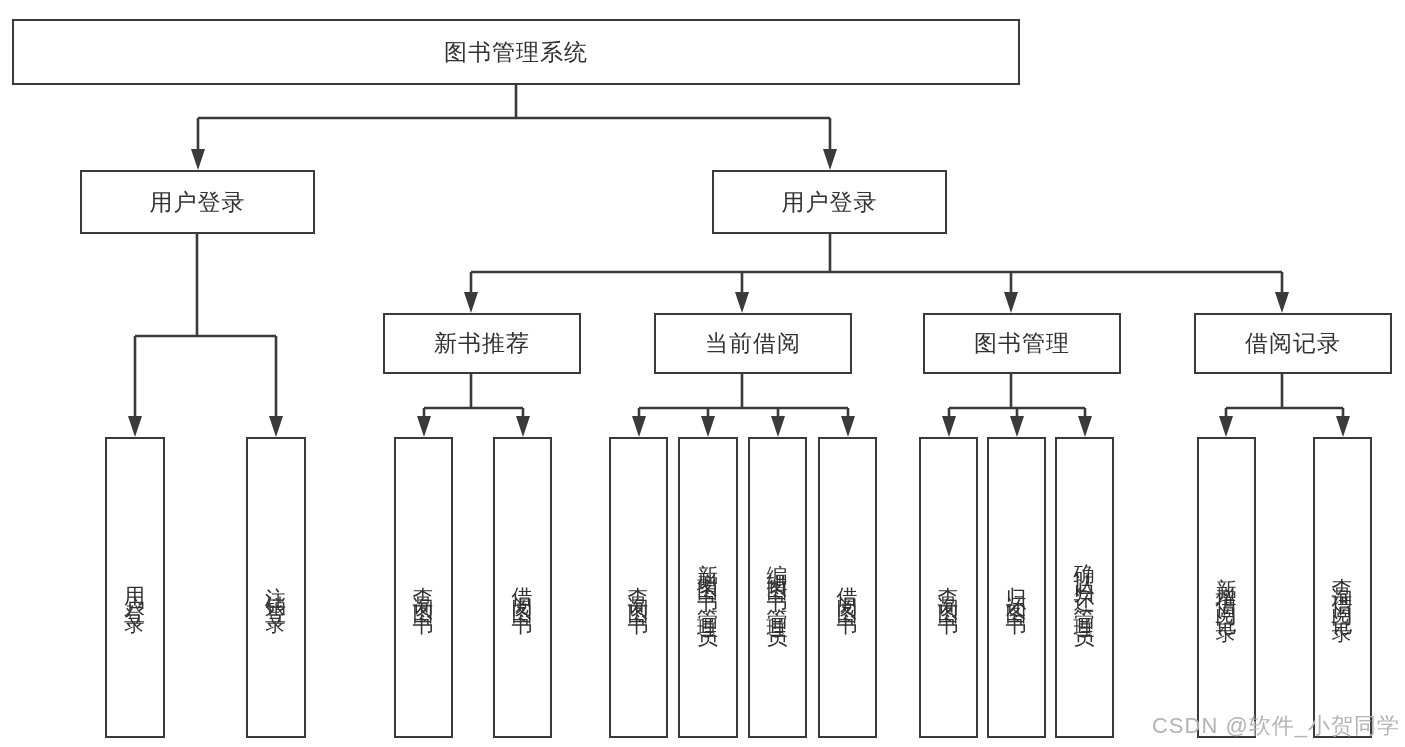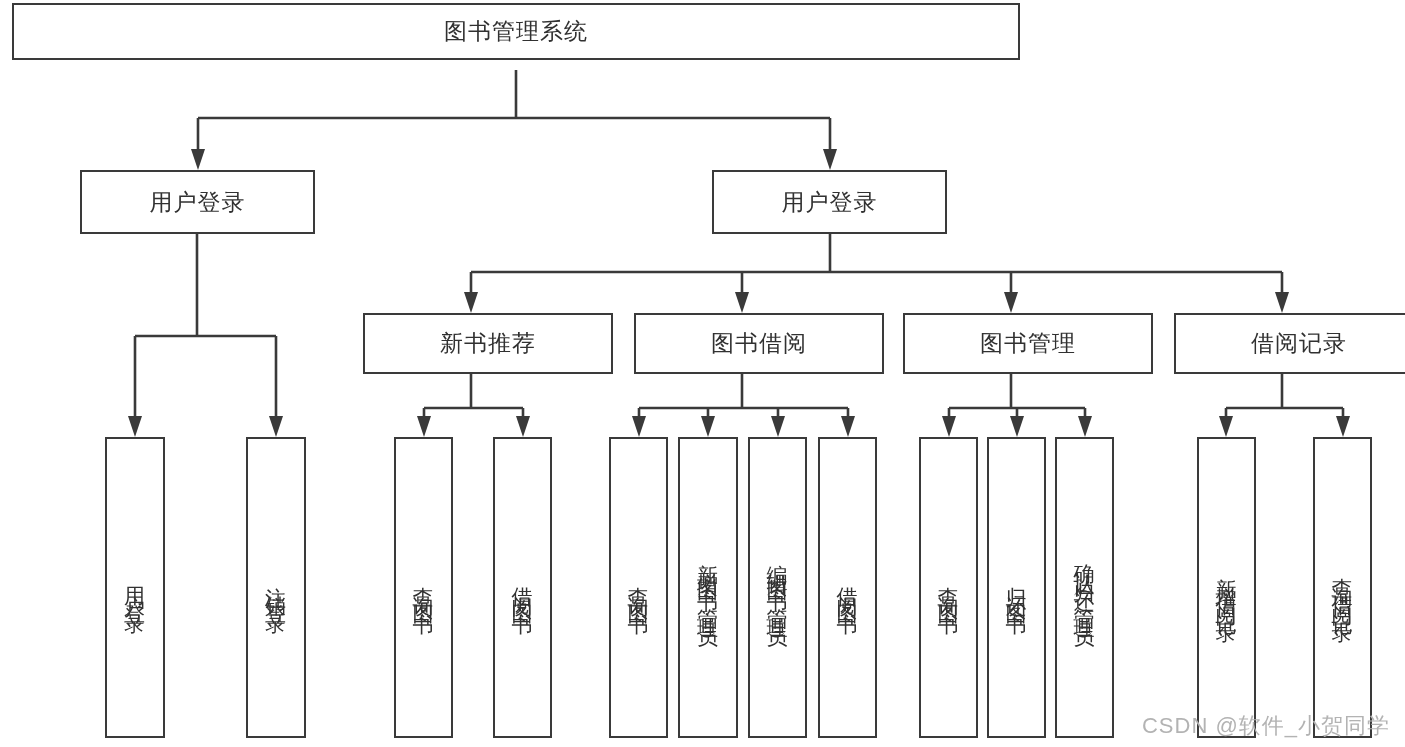--- a/index.html
+++ b/index.html
@@ -22,34 +22,34 @@
   .node{
     position:absolute;
     box-sizing:border-box;
     background:#fff;
     border:2.5px solid var(--line);
     display:flex;align-items:center;justify-content:center;
     color:var(--text);
     z-index:2;
   }
   .node.h{font-size:23px;letter-spacing:1px;}
-  .node.root{left:12px;top:3px;width:1008px;height:57px;}
+  .node.root{left:12px;top:19px;width:1008px;height:66px;}
   .node.l2{top:170px;width:235px;height:64px;}
-  .node.l3{top:313px;width:250px;height:61px;}
+  .node.l3{top:313px;width:198px;height:61px;margin-left:20px;}
   .node.leaf{
     top:437px;height:301px;
     writing-mode:vertical-rl;
     text-orientation:mixed;
     font-size:21px;
     letter-spacing:9px;
     line-height:1;
   }
   .watermark{
     position:absolute;
-    right:15px;bottom:6px;
+    right:5px;bottom:6px;
     font-size:22px;
     color:var(--watermark);
     letter-spacing:1px;
     z-index:3;
     white-space:nowrap;
   }
 </style>
 </head>
 <body>
 
@@ -99,21 +99,21 @@
     <span>用户登录</span>
   </div>
   <div class="node h l2" style="left:712px">
     <span>用户登录</span>
   </div>
 
   <div class="node h l3" style="left:363px">
     <span>新书推荐</span>
   </div>
   <div class="node h l3" style="left:634px">
-    <span>图书借阅</span>
+    <span>当前借阅</span>
   </div>
   <div class="node h l3" style="left:903px">
     <span>图书管理</span>
   </div>
   <div class="node h l3" style="left:1174px">
     <span>借阅记录</span>
   </div>
 
   <div class="node leaf" style="left:105px;width:60px">
     <span>用户登录</span>

